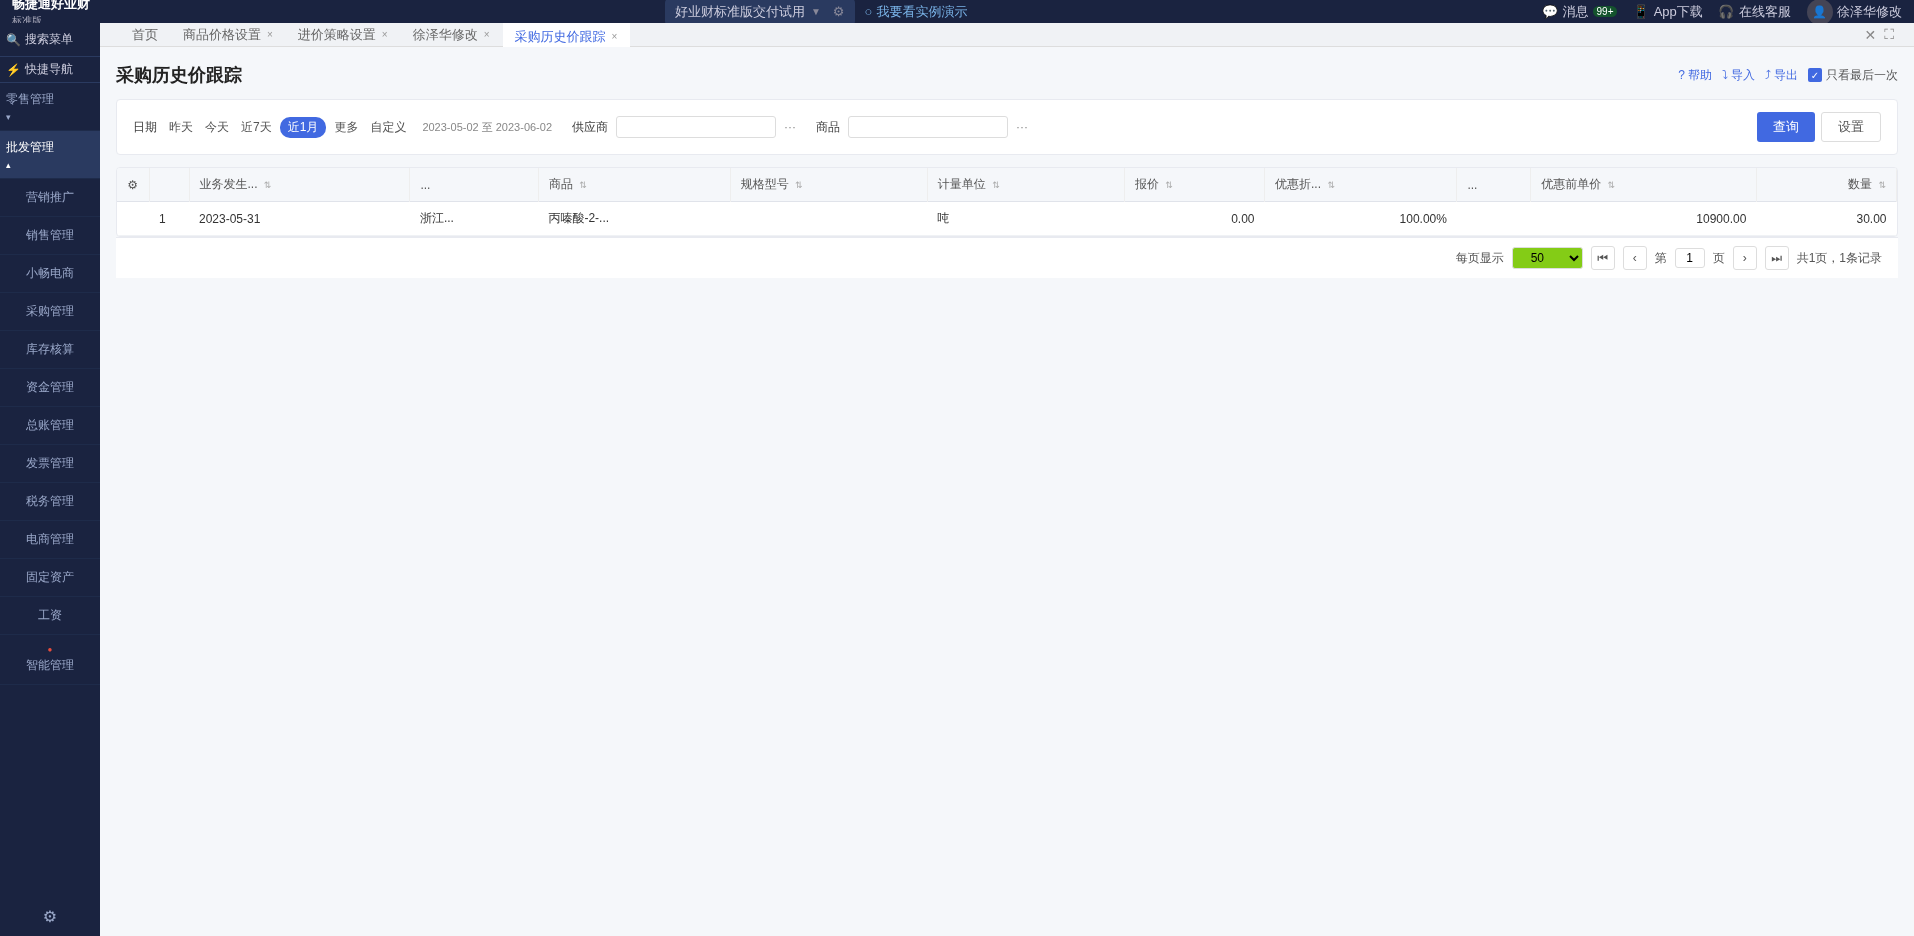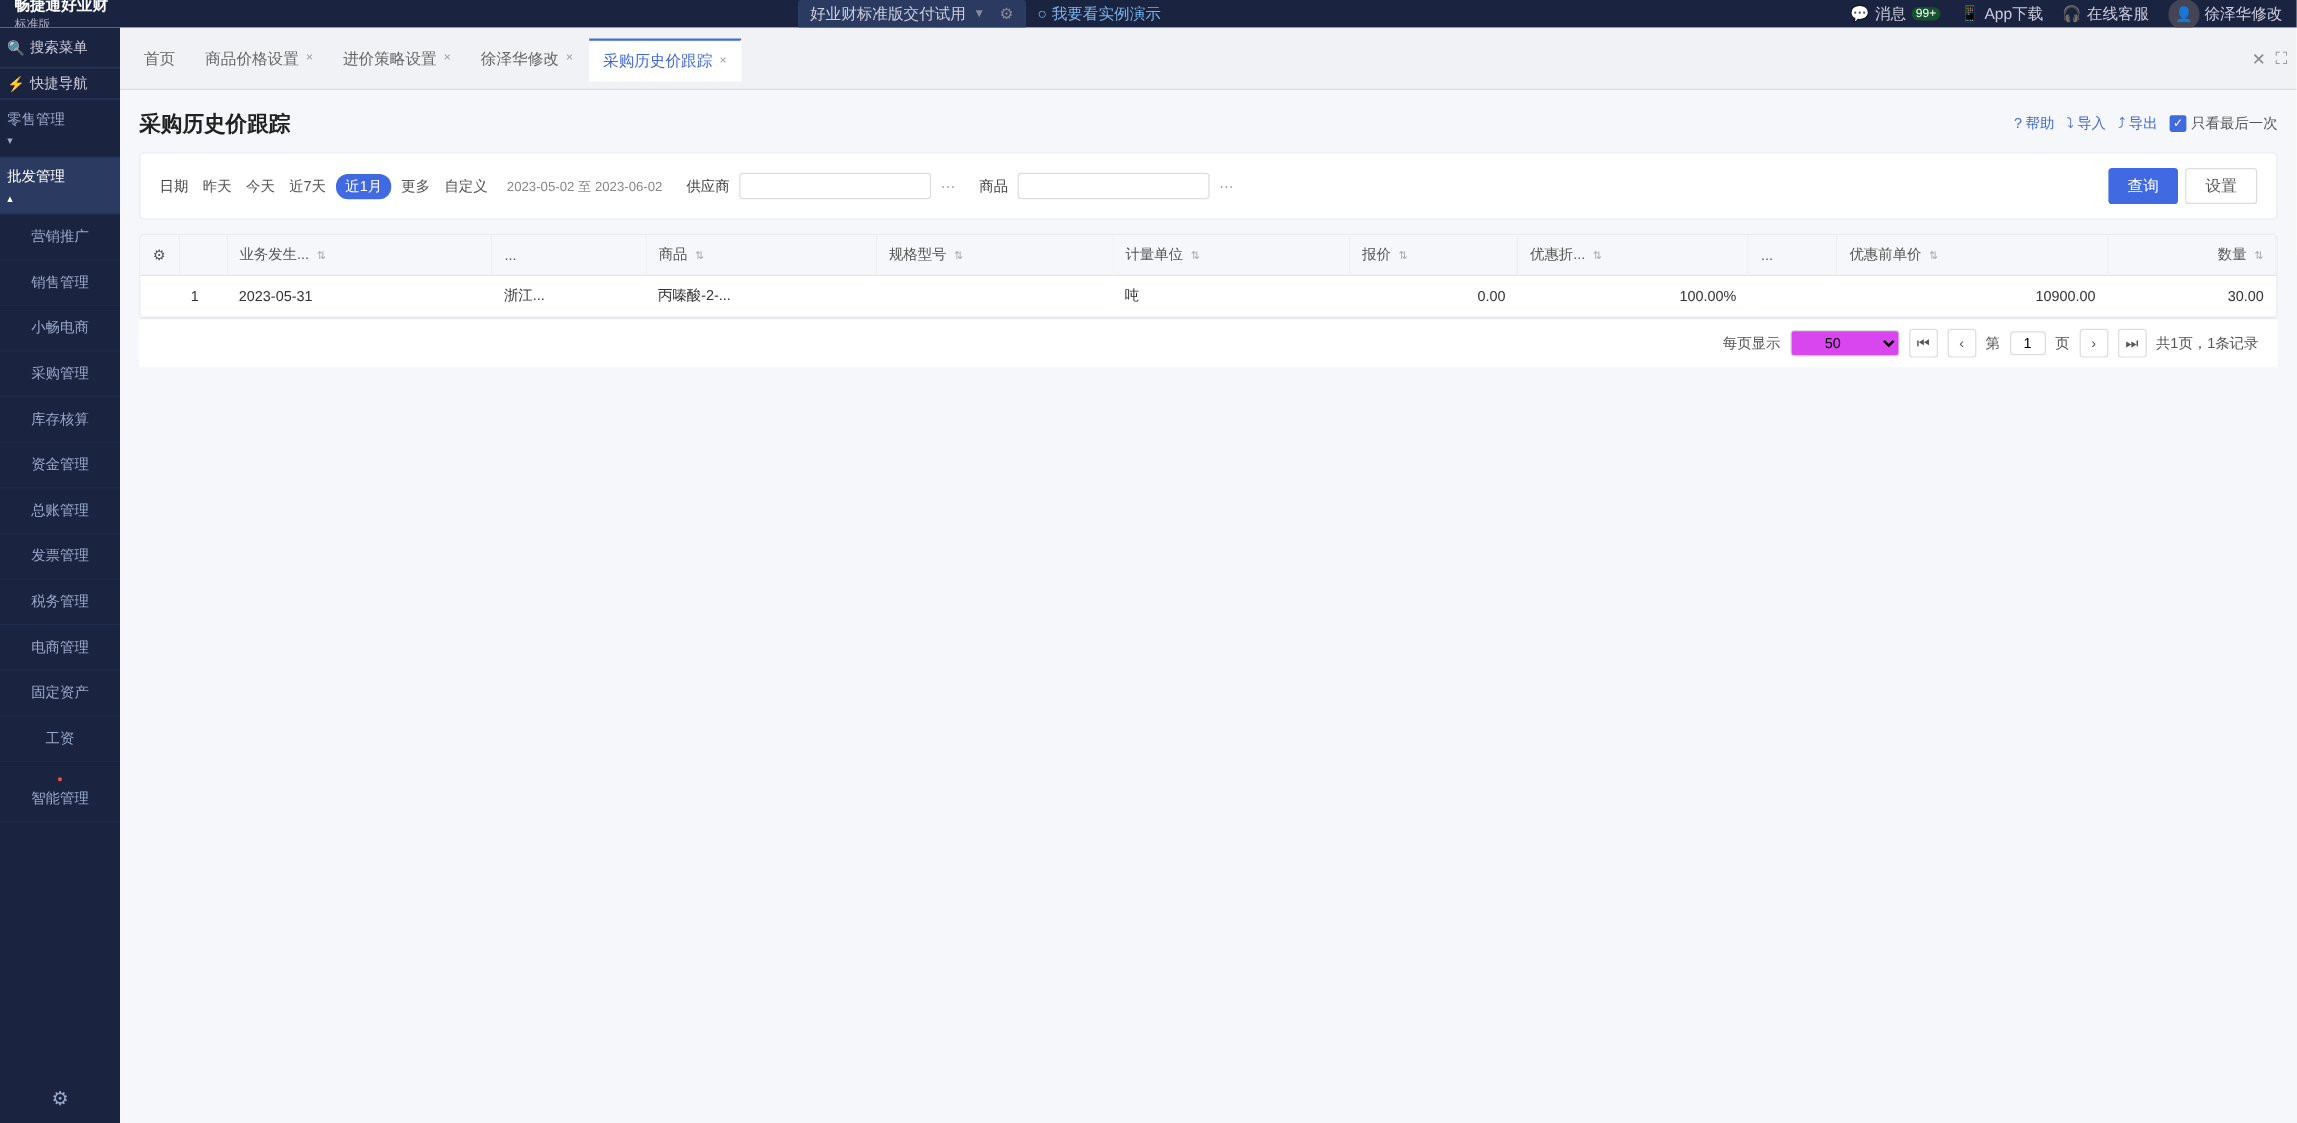--- a/index.html
+++ b/index.html
@@ -159,22 +159,22 @@
       overflow: hidden;
       background: #fff;
     }
 
     
     .tabs-bar {
       background: #f0f2f5;
       border-bottom: 1px solid #ddd;
       display: flex;
       align-items: center;
-      padding: 0 8px;
-      height: 52px;
+      padding: 0 20px;
+      height: 24px;
       flex-shrink: 0;
       text-align: center;
     }
     .tab {
       height: 36px;
       padding: 0 12px;
       display: flex;
       align-items: center;
       gap: 6px;
       cursor: pointer;
@@ -370,23 +370,23 @@
       align-items: center;
       justify-content: flex-end;
       gap: 8px;
       font-size: 12px;
       color: #555;
       flex-shrink: 0;
     }
     .per-page-select {
       border: 1px solid #ddd;
       border-radius: 3px;
-      padding: 2px 24px;
-      font-size: 12px;
-      background: #d946ef;
+      padding: 2px 14px;
+      font-size: 12px;
+      background: #84cc16;
     }
     .page-nav-btn {
       width: 24px; height: 24px;
       border: 1px solid #ddd;
       border-radius: 3px;
       background: #fff;
       cursor: pointer;
       display: flex; align-items: center; justify-content: center;
       font-size: 12px;
       color: #555;

